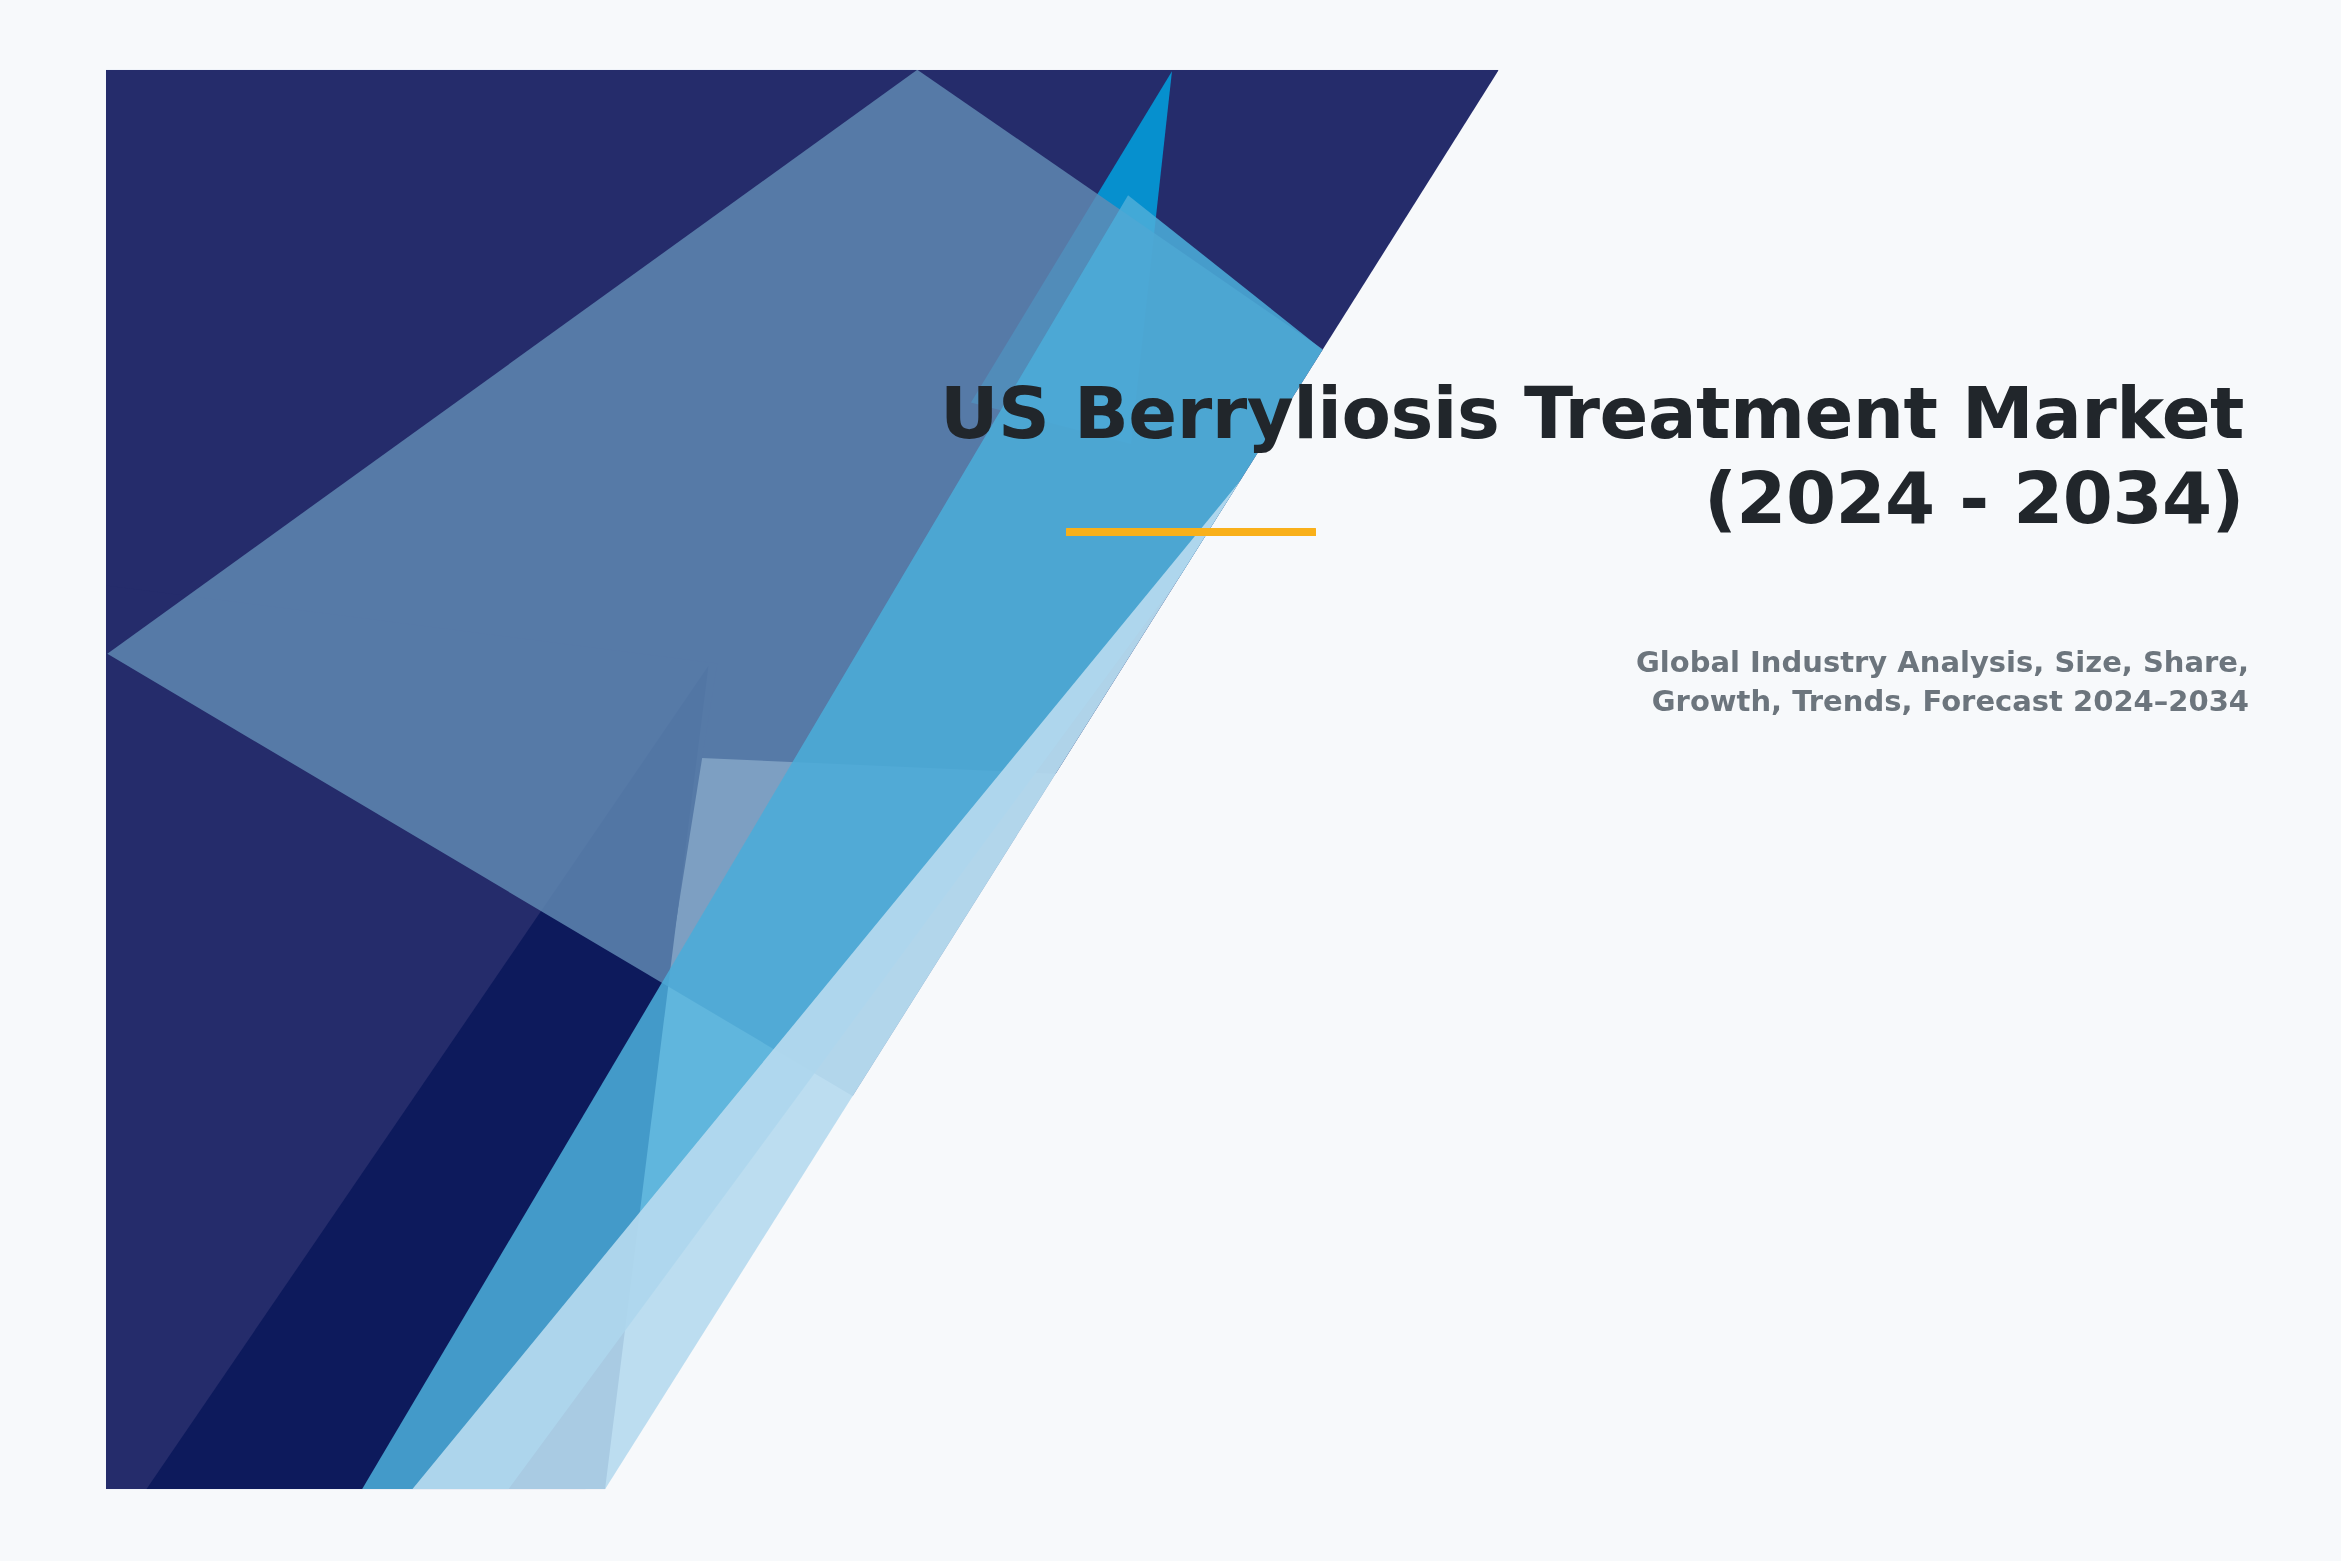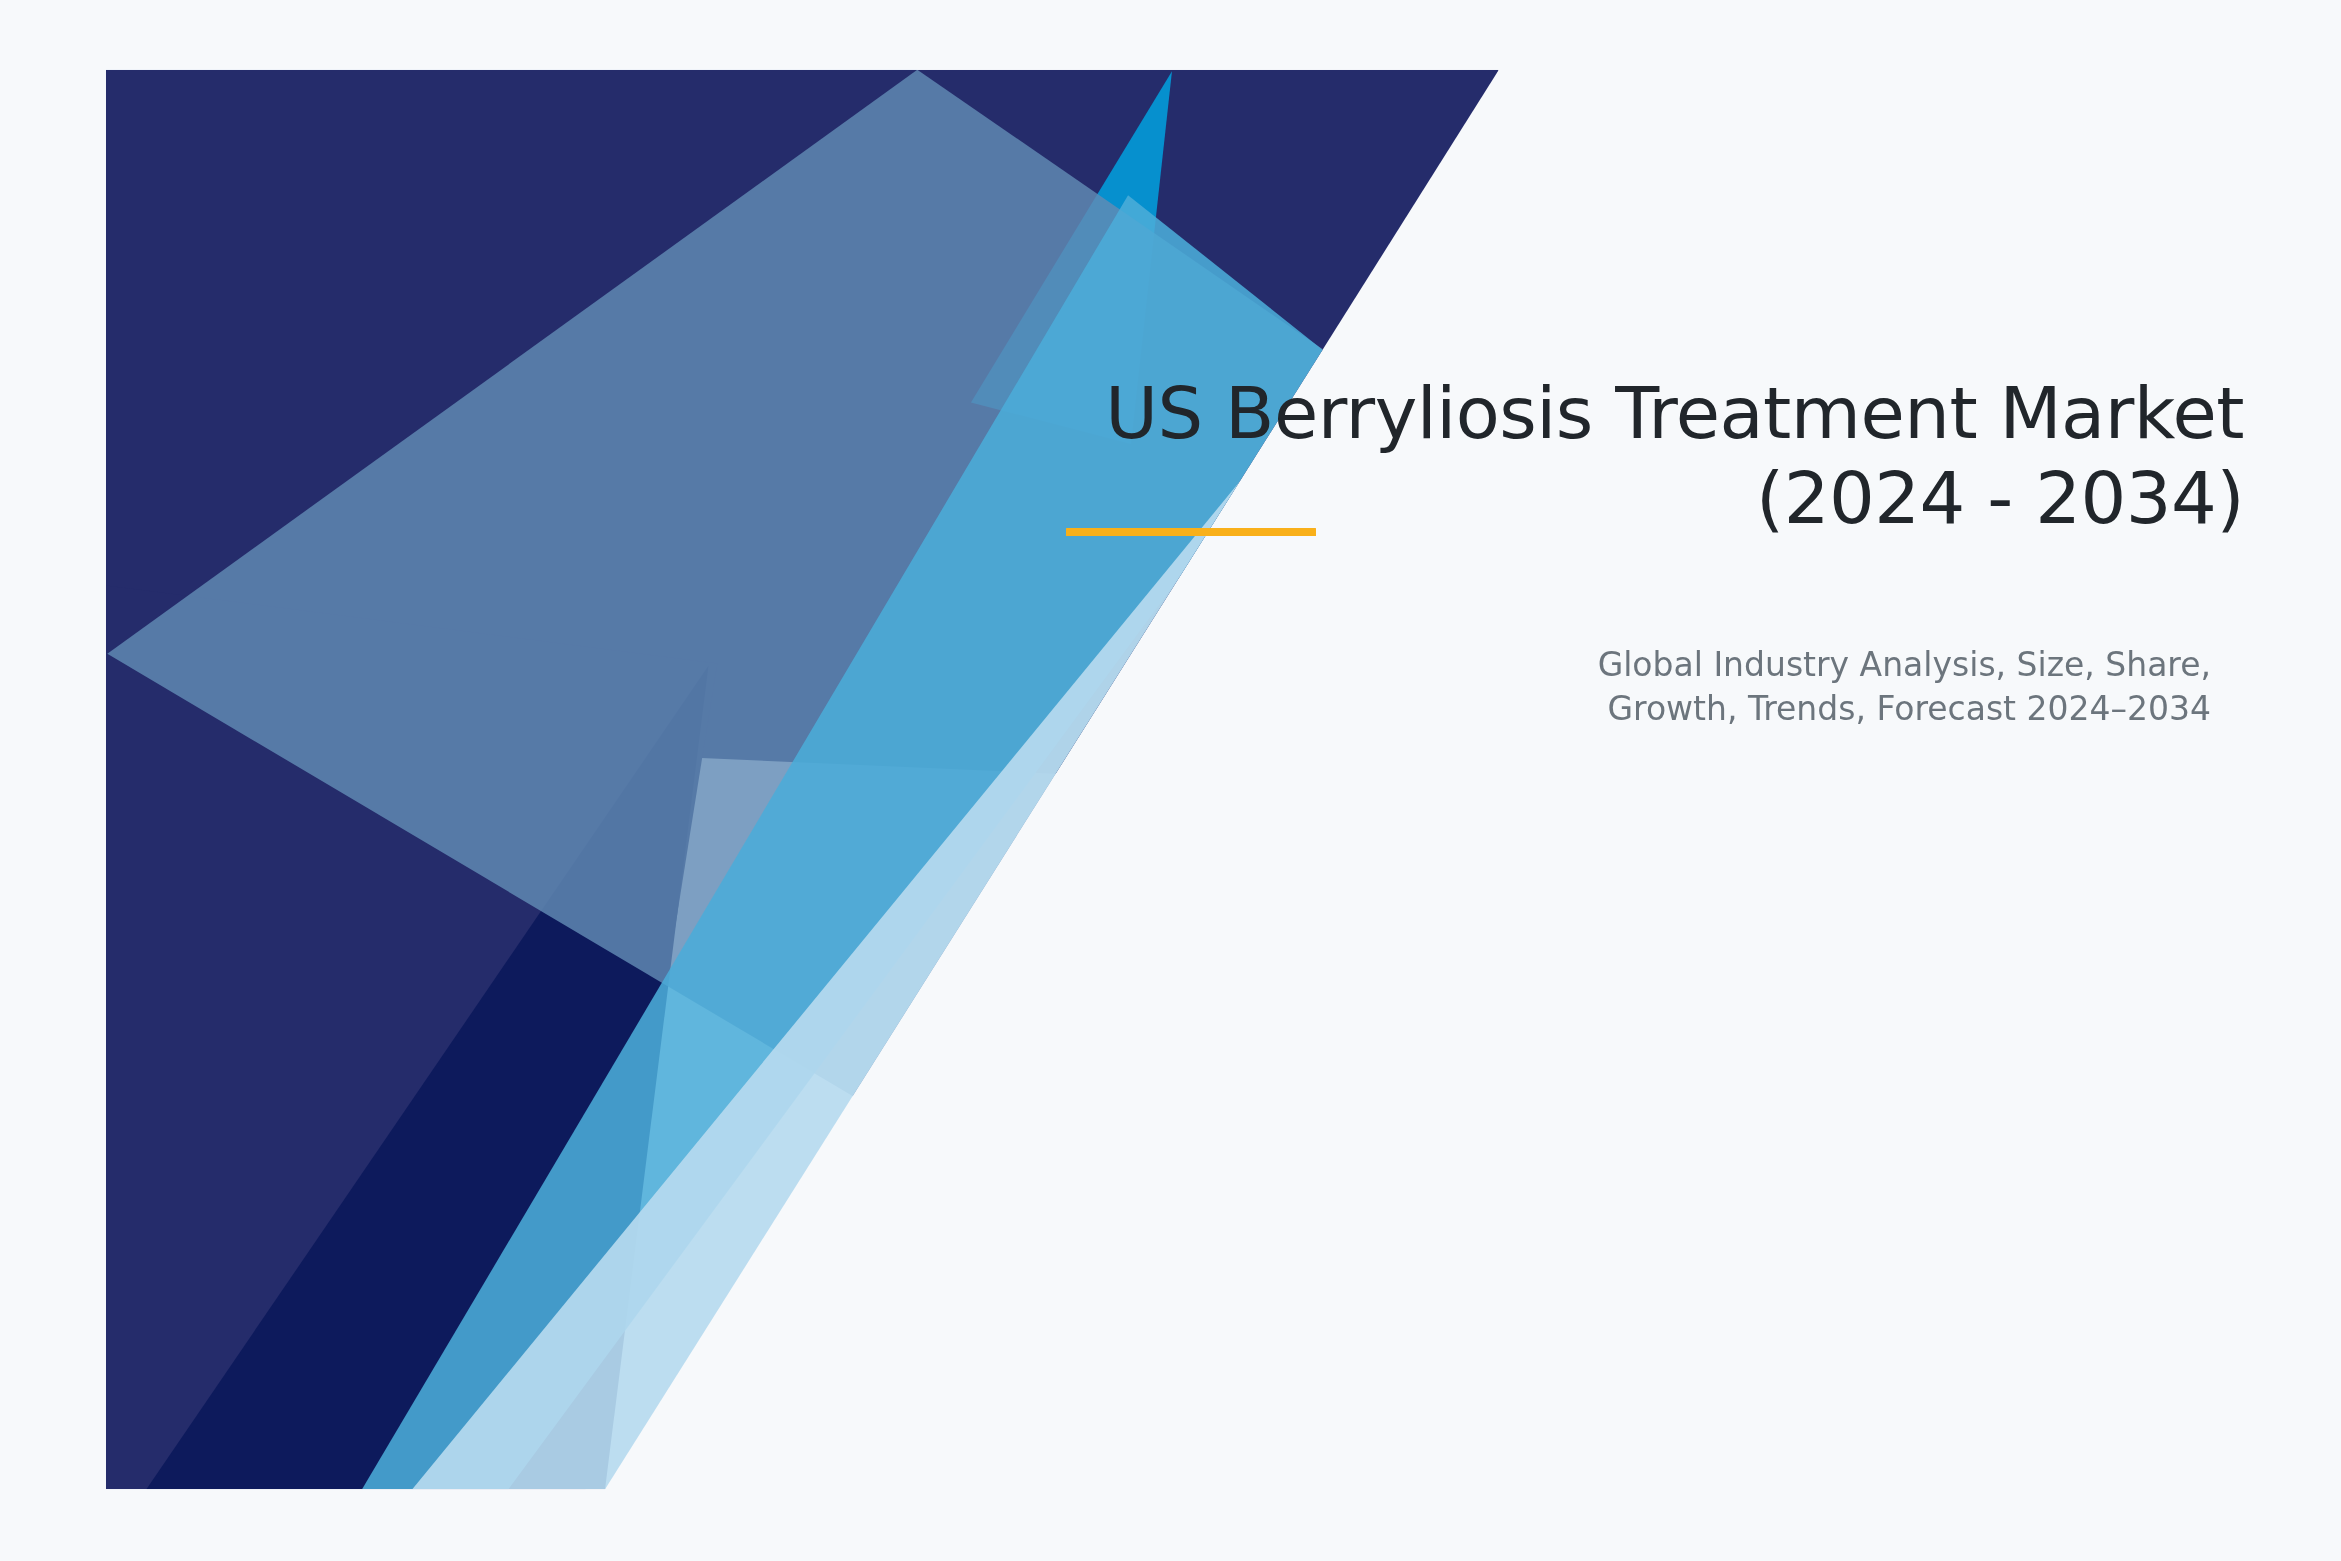--- a/index.html
+++ b/index.html
@@ -37,48 +37,48 @@
     position: absolute;
     left: 927px;
     top: 371px;
     width: 1317px;
     text-align: right;
   }
 
   #main-title {
     margin: 0;
     font-family: "DejaVu Sans", "Liberation Sans", sans-serif;
-    font-weight: 400;
+    font-weight: 700;
     font-size: 72px;
     line-height: 1.18;
     color: #21262B;
     letter-spacing: -0.5px;
     white-space: pre-line;
   }
 
   #accent-underline {
     position: absolute;
     left: 1066px;
     top: 528px;
     width: 250px;
     height: 8.3px;
     background: #F9B01A;
     border-radius: 0.5px;
   }
 
   #subtitle {
     position: absolute;
-    left: 894px;
+    left: 932px;
     top: 643px;
     width: 1317px;
     margin: 0;
     text-align: right;
     font-family: "DejaVu Sans", "Liberation Sans", sans-serif;
-    font-weight: 400;
-    font-size: 33px;
+    font-weight: 700;
+    font-size: 29px;
     line-height: 1.33;
     color: #6C757D;
     white-space: pre-line;
   }
 </style>
 </head>
 <body>
 
 <div id="cover">
 

